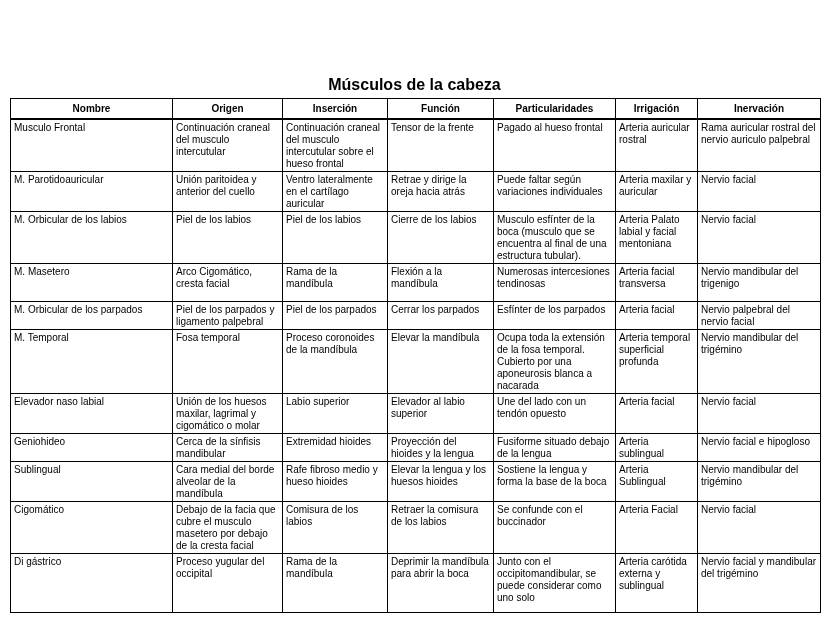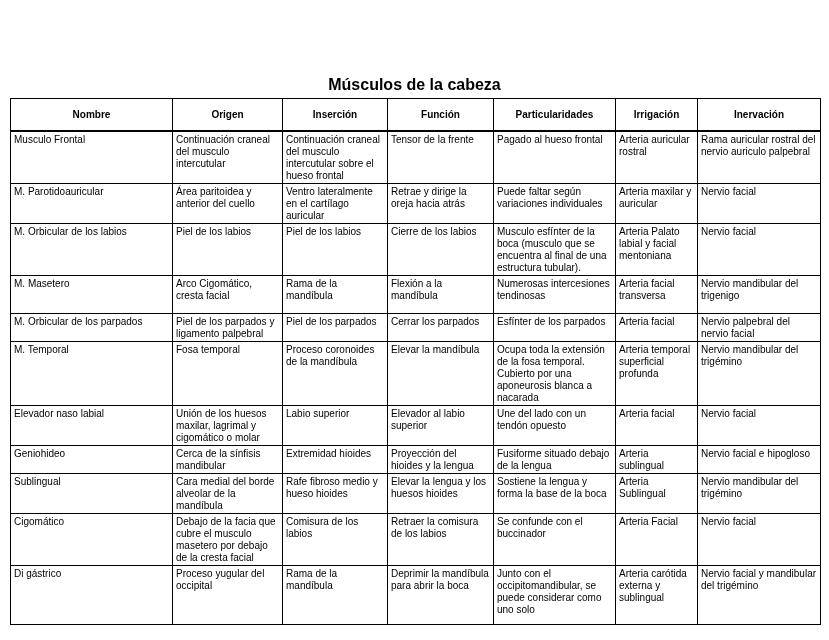--- a/index.html
+++ b/index.html
@@ -34,21 +34,21 @@
   table.muscles col.c6 { width: 82px;  }
   table.muscles col.c7 { width: 123px; }
   table.muscles th, table.muscles td {
     border: 1px solid #000000;
     font-size: 10px;
     overflow: hidden;
   }
   table.muscles th {
     font-weight: bold;
     text-align: center;
-    padding: 9px 2px;
+    padding: 3px 2px;
     height: 13px;
     border-bottom-width: 2px;
     line-height: 12px;
   }
   table.muscles td {
     vertical-align: top;
     text-align: left;
     padding: 2px 3px 1px 3px;
     line-height: 12px;
   }
@@ -95,21 +95,21 @@
         <td>Musculo Frontal</td>
         <td>Continuación craneal del musculo intercutular</td>
         <td>Continuación craneal del musculo intercutular sobre el hueso frontal</td>
         <td>Tensor de la frente</td>
         <td>Pagado al hueso frontal</td>
         <td>Arteria auricular rostral</td>
         <td>Rama auricular rostral del nervio auriculo palpebral</td>
       </tr>
       <tr>
         <td>M. Parotidoauricular</td>
-        <td>Área paritoidea y anterior del cuello</td>
+        <td>Unión paritoidea y anterior del cuello</td>
         <td>Ventro lateralmente en el cartílago auricular</td>
         <td>Retrae y dirige la oreja hacia atrás</td>
         <td>Puede faltar según variaciones individuales</td>
         <td>Arteria maxilar y auricular</td>
         <td>Nervio facial</td>
       </tr>
       <tr>
         <td>M. Orbicular de los labios</td>
         <td>Piel de los labios</td>
         <td>Piel de los labios</td>

